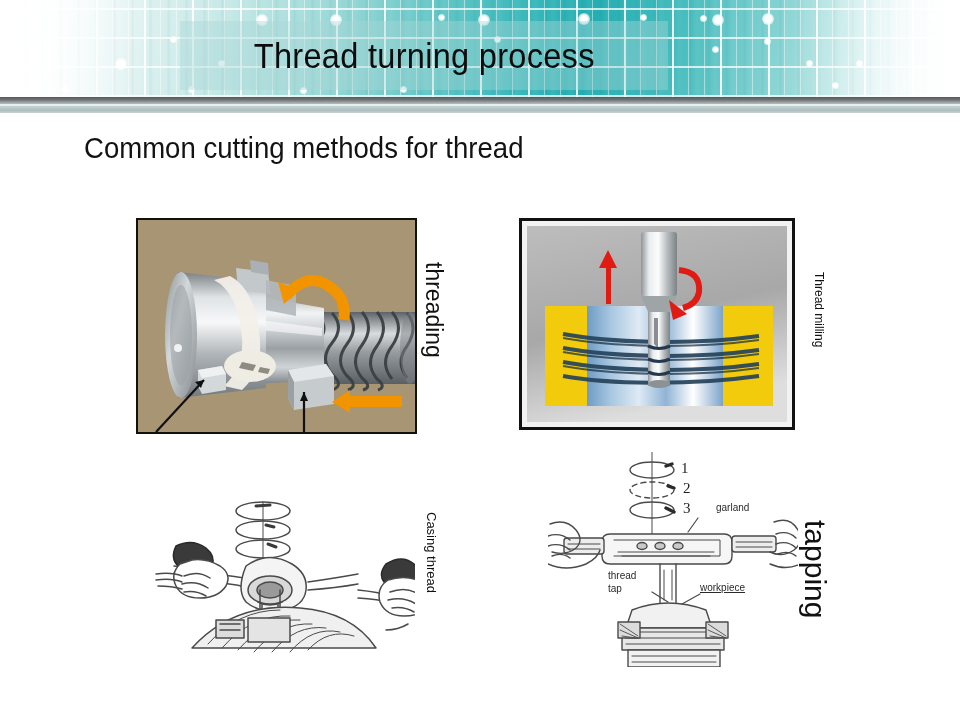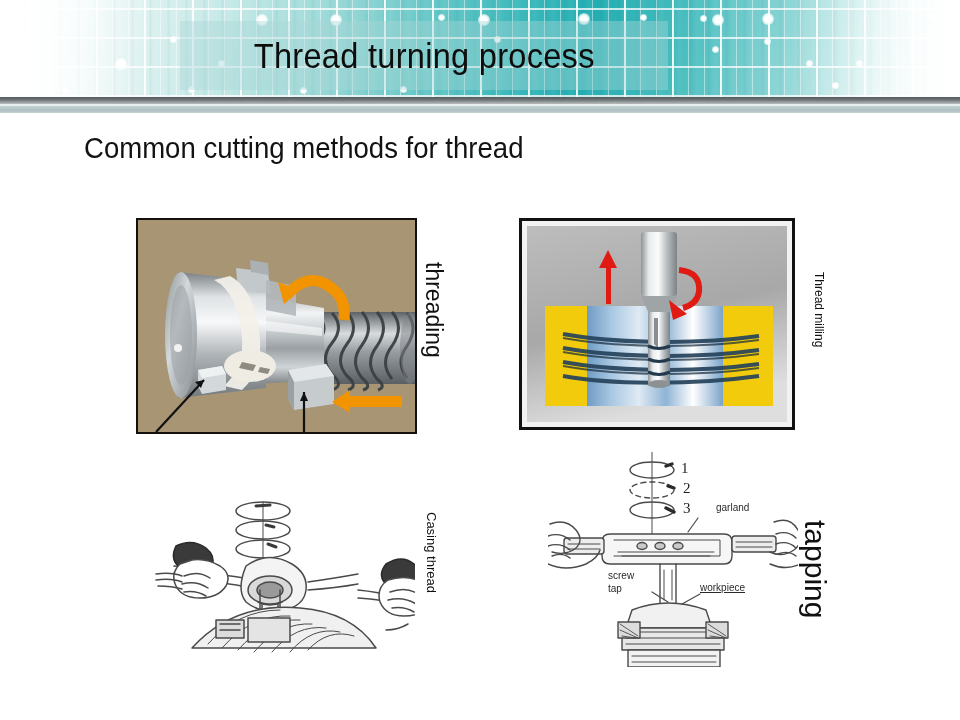--- a/index.html
+++ b/index.html
@@ -486,17 +486,17 @@
       <path d="M228 82 q12 -4 20 4 M228 92 q12 -4 20 4 M230 102 q10 -4 18 2"></path>
       <path d="M222 112 q18 8 34 -2"></path>
     </g>
   </svg>
 
   <div class="num" style="left:133px; top:8px;">1</div>
   <div class="num" style="left:135px; top:28px;">2</div>
   <div class="num" style="left:135px; top:48px;">3</div>
 
   <div class="annot" style="left:168px; top:50px;">garland</div>
-  <div class="annot" style="left:60px; top:118px;">screw
+  <div class="annot" style="left:60px; top:118px;">thread
 tap</div>
   <div class="annot" style="left:152px; top:130px;text-decoration:underline;">workpiece</div>
 </div>
 <div class="vlabel" id="lab-tapping">tapping</div>
 
 </body></html>

